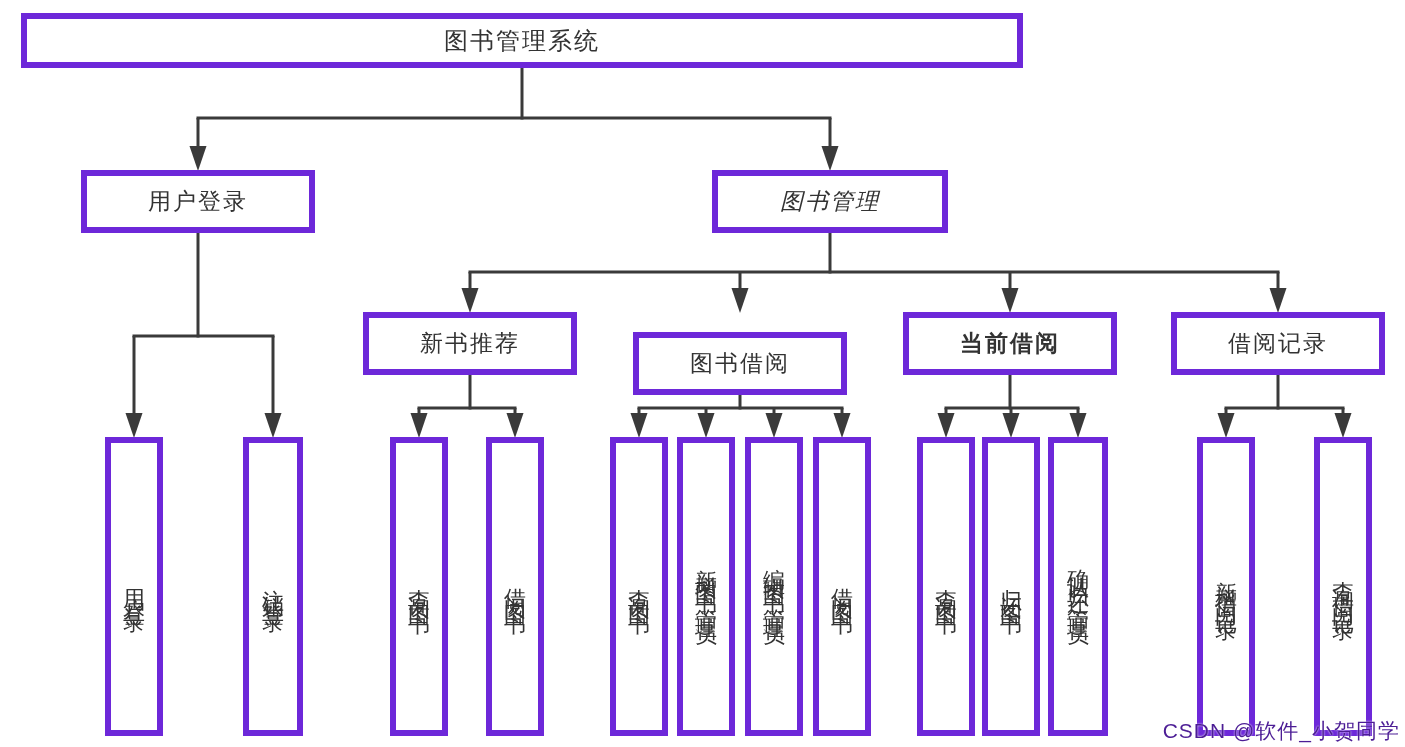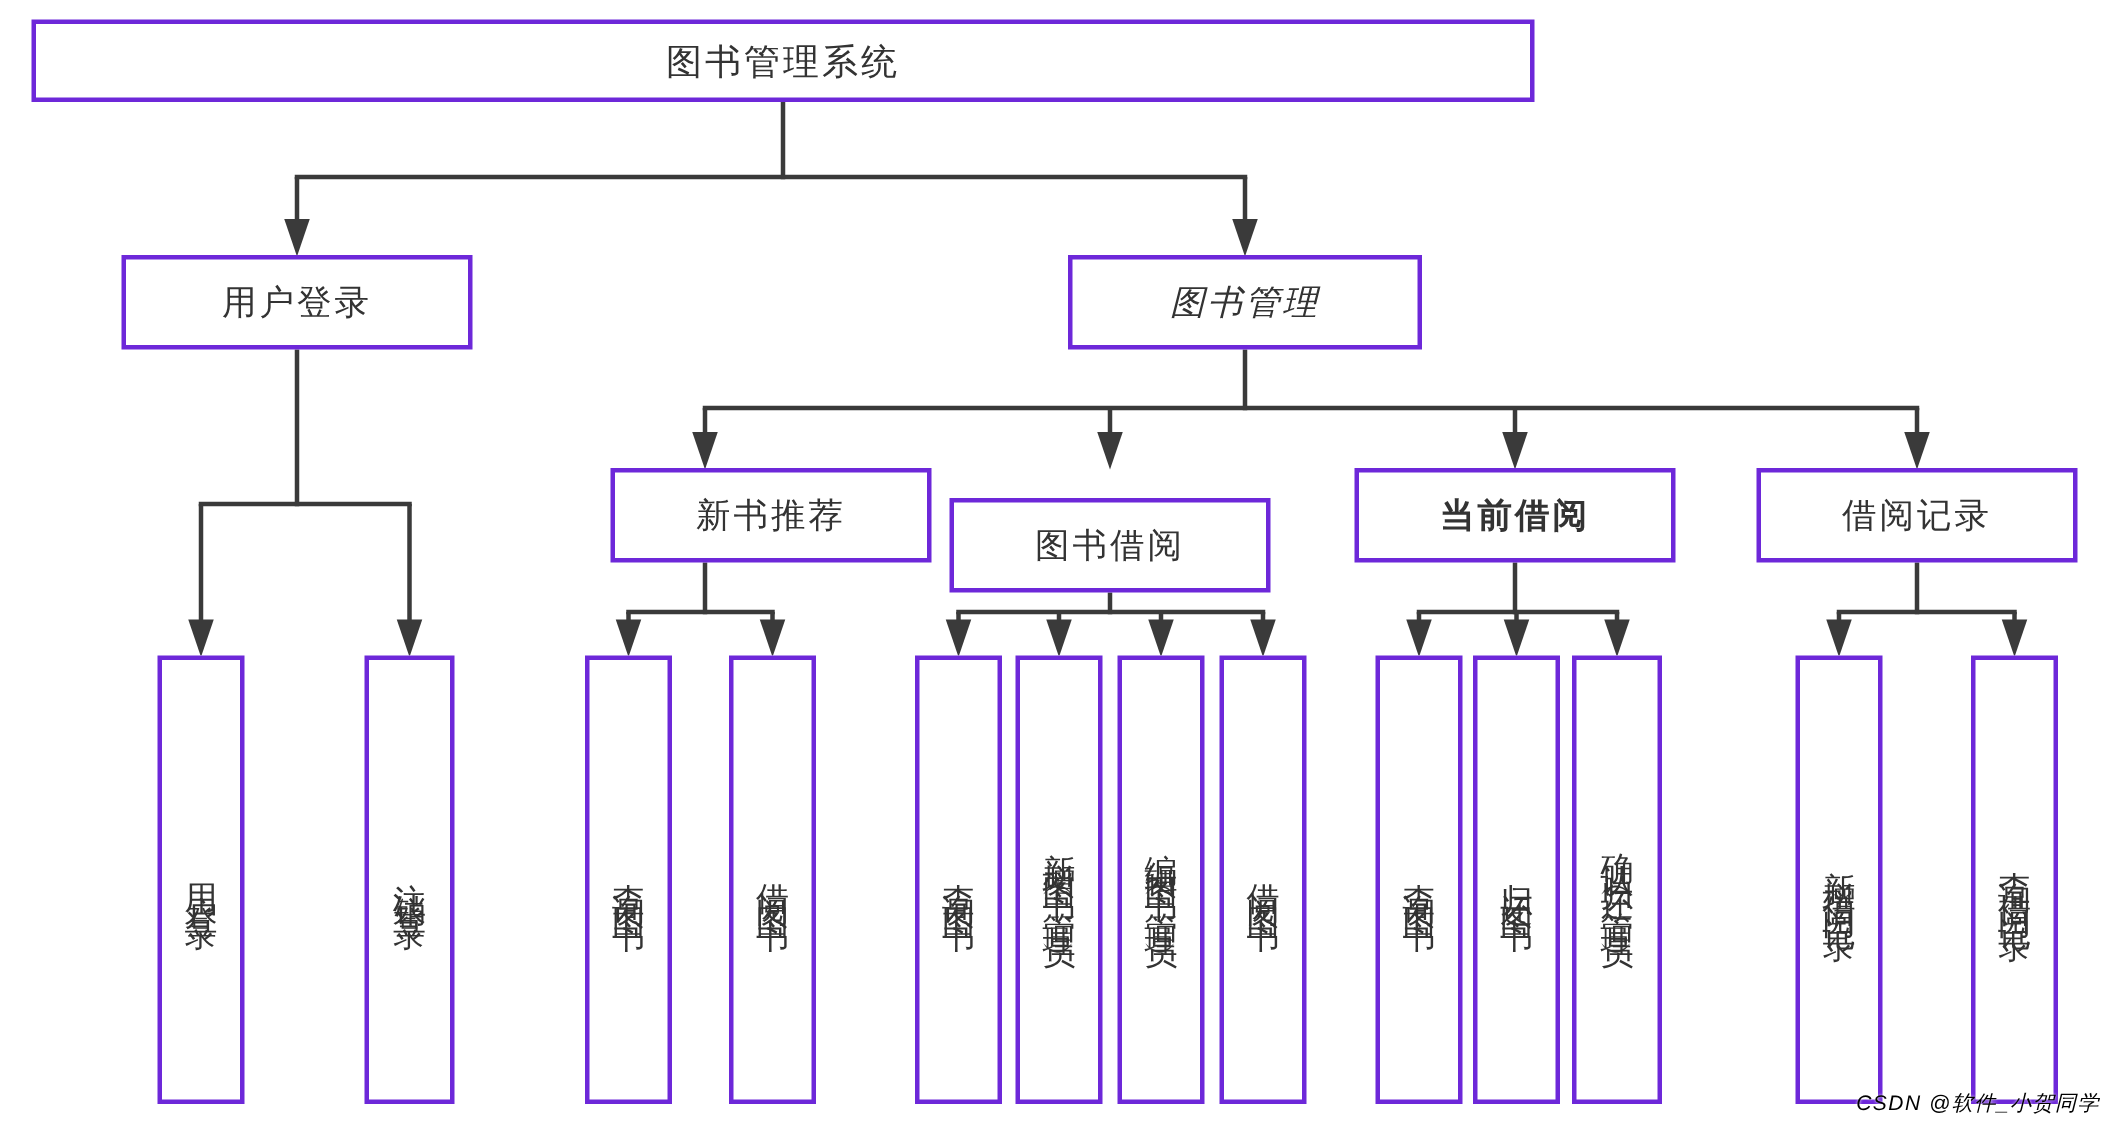--- a/index.html
+++ b/index.html
@@ -16,47 +16,46 @@
   #connectors {
     position: absolute;
     left: 0; top: 0;
     width: 1405px; height: 747px;
   }
   #connectors line { stroke: #3a3a3a; stroke-width: 3; }
   #connectors polygon { fill: #3a3a3a; }
   .node {
     position: absolute;
     background: #ffffff;
-    border: 3px solid #6d28d9;
+    border: 6px solid #6d28d9;
     display: flex;
     align-items: center;
     justify-content: center;
     text-align: center;
   }
   .h-node { font-size: 23px; letter-spacing: 2px; }
   .root-node { font-size: 24px; letter-spacing: 2px; }
   .v-node { font-size: 22px; }
   .v-node .vtext {
     writing-mode: vertical-rl;
     text-orientation: mixed;
     letter-spacing: 8px;
     line-height: 1;
     white-space: nowrap;
   }
   #watermark {
     position: absolute;
     right: 5px;
     bottom: 2px;
-    font-size: 14px;
+    font-size: 21px;
     letter-spacing: 1px;
-    color: #000000;
+    color: #4c1d95;
     text-shadow: 0 0 2px #ffffff;
     z-index: 10;
     white-space: nowrap;
-    font-style: italic;
   }
 </style>
 </head>
 <body>
 
 <div id="canvas">
 
   <svg id="connectors" viewBox="0 0 1405 747" xmlns="http://www.w3.org/2000/svg">
 
     <g>
@@ -137,21 +136,21 @@
     <span>图书管理系统</span>
   </div>
 
   <div class="node h-node" style="left:81px; top:170px; width:234px; height:63px;">
     <span>用户登录</span>
   </div>
   <div class="node h-node" style="left:712px; top:170px; width:236px; height:63px;font-style:italic;">
     <span>图书管理</span>
   </div>
 
-  <div class="node h-node" style="left:363px; top:312px; width:214px; height:63px;margin-left:44px;">
+  <div class="node h-node" style="left:363px; top:312px; width:214px; height:63px;">
     <span>新书推荐</span>
   </div>
   <div class="node h-node" style="left:633px; top:312px; width:214px; height:63px;margin-top:20px;">
     <span>图书借阅</span>
   </div>
   <div class="node h-node" style="left:903px; top:312px; width:214px; height:63px;font-weight:bold;">
     <span>当前借阅</span>
   </div>
   <div class="node h-node" style="left:1171px; top:312px; width:214px; height:63px;">
     <span>借阅记录</span>

